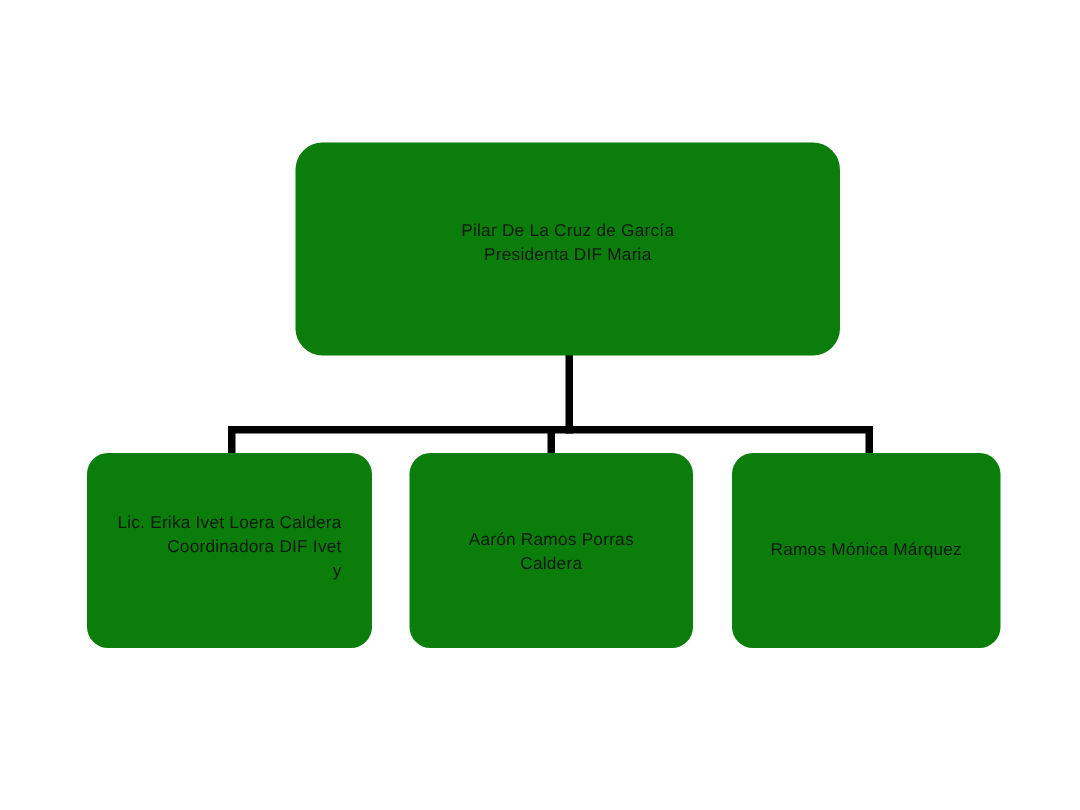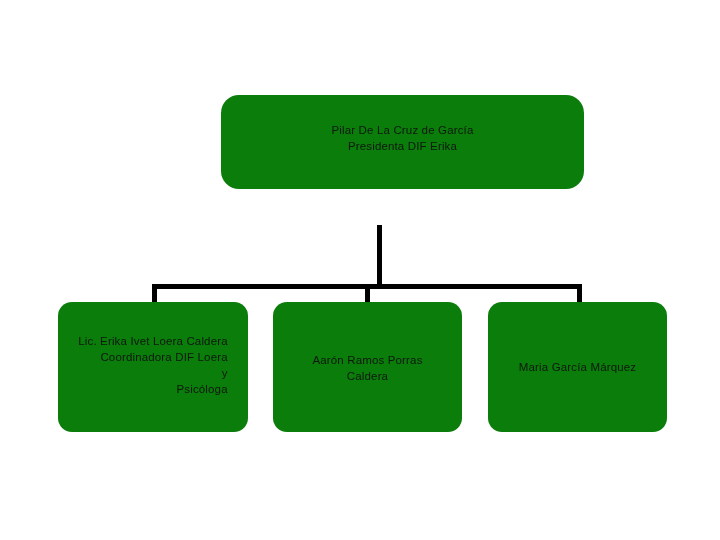--- a/index.html
+++ b/index.html
@@ -37,23 +37,22 @@
     line-height: 16px;
     letter-spacing: 0.15px;
     white-space: nowrap;
   }
 
   
   #node-root {
     left: 197px;
     top: 95px;
     width: 363px;
-    height: 94px;
+    height: 142px;
     border-radius: 18px;
-    margin-left: 24px;
   }
   #node-root .stack {
     margin-top: -8px;
   }
 
   
   #node-child-0 {
     left: 58px;
     top: 302px;
     width: 190px;
@@ -119,39 +118,38 @@
 
   <div class="connector" id="connector-stem"></div>
   <div class="connector" id="connector-bar"></div>
   <div class="connector" id="connector-drop-0"></div>
   <div class="connector" id="connector-drop-1"></div>
   <div class="connector" id="connector-drop-2"></div>
 
   <div class="node" id="node-root">
     <div class="stack">
       <span class="line">Pilar De La Cruz de García</span>
-      <span class="line">Presidenta DIF Erika</span>
+      <span class="line">Presidenta DIF Maria</span>
     </div>
   </div>
 
   <div class="node" id="node-child-0">
     <div class="stack">
       <span class="line">Lic. Erika Ivet Loera Caldera</span>
-      <span class="line">Coordinadora DIF Loera</span>
+      <span class="line">Coordinadora DIF Ivet</span>
       <span class="line">y</span>
-      <span class="line">Psicóloga</span>
     </div>
   </div>
 
   <div class="node" id="node-child-1">
     <div class="stack">
       <span class="line">Aarón Ramos Porras</span>
       <span class="line">Caldera</span>
     </div>
   </div>
 
   <div class="node" id="node-child-2">
     <div class="stack">
-      <span class="line">Maria García Márquez</span>
+      <span class="line">Ramos Mónica Márquez</span>
     </div>
   </div>
 
 </div>
 
 </body></html>

